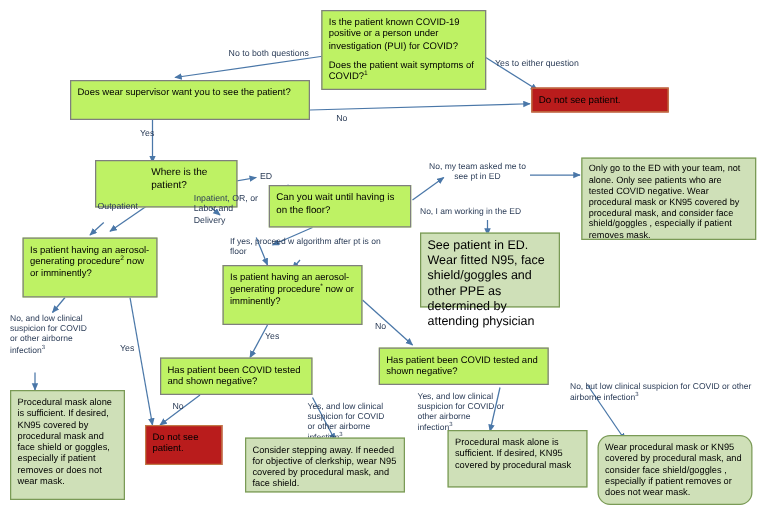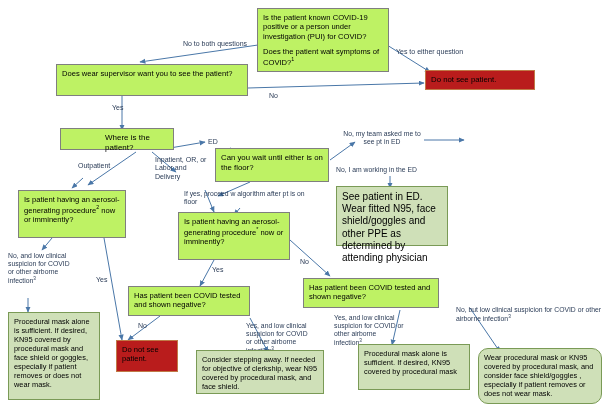--- a/index.html
+++ b/index.html
@@ -85,35 +85,36 @@
 
   <div class="lbl" style="left:396px;top:48px;width:86px;font-size:7px;">Yes to either question</div>
 
   <div class="node blue" style="left:56px;top:64px;width:192px;height:32px;font-size:7.6px;">Does wear supervisor want you to see the patient?</div>
 
   <div class="node orange" style="left:425px;top:70px;width:110px;height:20px;font-size:7.8px;">Do not see patient.</div>
 
   <div class="lbl" style="left:112px;top:104px;font-size:7px;">Yes</div>
   <div class="lbl" style="left:269px;top:92px;font-size:7px;">No</div>
 
-  <div class="node blue" style="left:60px;top:128px;width:114px;height:22px;font-size:8px;padding-left:44px;">Where is the patient?</div>
+  <div class="node blue" style="left:76px;top:128px;width:114px;height:38px;font-size:8px;padding-left:44px;">Where is the patient?</div>
 
   <div class="lbl" style="left:78px;top:162px;font-size:7px;">Outpatient</div>
   <div class="lbl" style="left:155px;top:156px;width:58px;font-size:7px;">Inpatient, OR, or Labor and Delivery</div>
   <div class="lbl" style="left:208px;top:138px;font-size:7px;">ED</div>
 
-  <div class="node blue" style="left:215px;top:148px;width:114px;height:34px;font-size:7.8px;">Can you wait until either is on the floor?</div>
+  <div class="node blue" style="left:215px;top:148px;width:114px;height:34px;font-size:7.8px;">Can you wait until having is on the floor?</div>
 
   <div class="lbl" style="left:184px;top:190px;width:128px;font-size:6.8px;">If yes, proceed w algorithm after pt is on floor</div>
 
   <div class="lbl" style="left:340px;top:130px;width:84px;font-size:6.8px;text-align:center;">No, my team asked me to see pt in ED</div>
   <div class="lbl" style="left:336px;top:166px;width:106px;font-size:6.8px;">No, I am working in the ED</div>
 
   <div class="node green" style="left:336px;top:186px;width:112px;height:60px;font-size:10px;">See patient in ED. Wear fitted N95, face shield/goggles and other PPE as determined by attending physician</div>
 
+  <div class="node green" style="left:465px;top:126px;width:140px;height:66px;font-size:7.3px;">Only go to the ED with your team, not alone. Only see patients who are tested COVID negative. Wear procedural mask or KN95 covered by procedural mask, and consider face shield/goggles , especially if patient removes mask.</div>
 
   <div class="node blue" style="left:18px;top:190px;width:108px;height:48px;font-size:7.6px;">
     <span>Is patient having an aerosol-generating procedure</span><sup>2</sup><span> now or imminently?</span>
   </div>
 
   <div class="node blue" style="left:178px;top:212px;width:112px;height:48px;font-size:7.6px;">
     <span>Is patient having an aerosol-generating procedure</span><sup>*</sup><span> now or imminently?</span>
   </div>
 
   <div class="lbl" style="left:8px;top:252px;width:62px;font-size:6.8px;"><span>No, and low clinical suspicion for COVID or other airborne infection</span><sup>3</sup></div>

